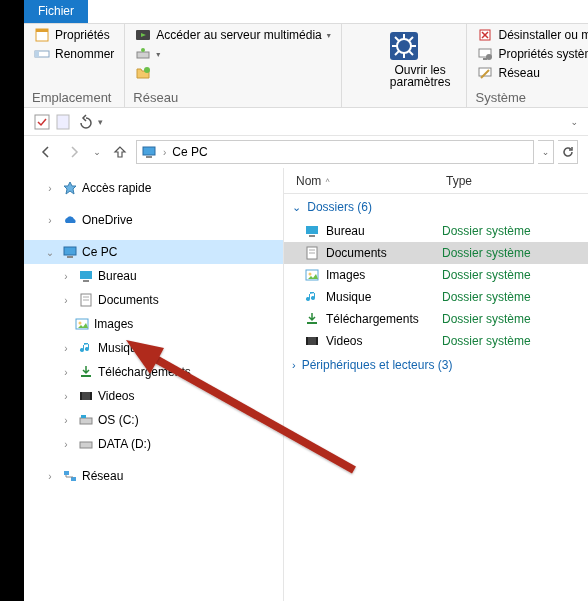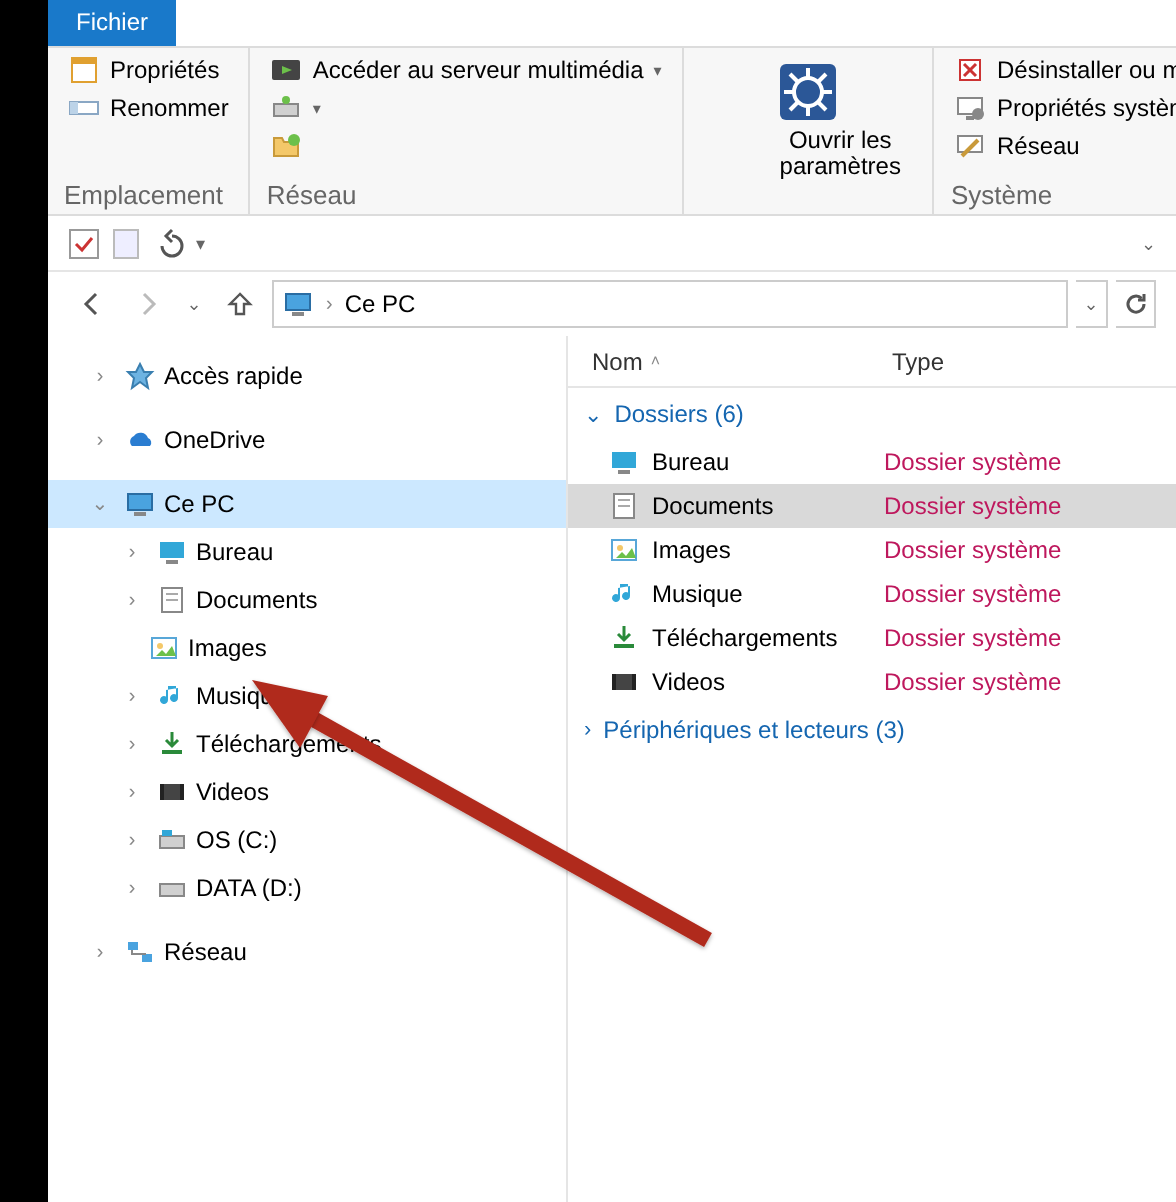--- a/index.html
+++ b/index.html
@@ -30,21 +30,21 @@
 .node.sel{background:#cce8ff;}
 .chev{width:16px;display:flex;justify-content:center;color:#888;font-size:10px;}
 .list{flex:1;padding:0;}
 .lhead{display:flex;height:26px;border-bottom:1px solid #e5e5e5;align-items:center;}
 .lhead .col{padding:0 12px;color:#333;display:flex;align-items:center;gap:4px;}
 .lhead .col.name{width:150px;}
 .grouphdr{display:flex;align-items:center;gap:6px;padding:6px 8px;color:#1566b0;cursor:pointer;}
 .row{display:flex;align-items:center;height:22px;padding-left:20px;cursor:pointer;}
 .row.sel{background:#d9d9d9;}
 .row .c1{width:138px;display:flex;align-items:center;gap:6px;}
-.row .c2{color:#be185d;}
+.row .c2{color:#15803d;}
 .arrow-overlay{position:absolute;pointer-events:none;z-index:50;}
 </style>
 </head>
 <body>
 
 <div class="blackbar"></div>
 <div class="main">
 
   <div class="tabs">
     <div class="tab active">Fichier</div>

